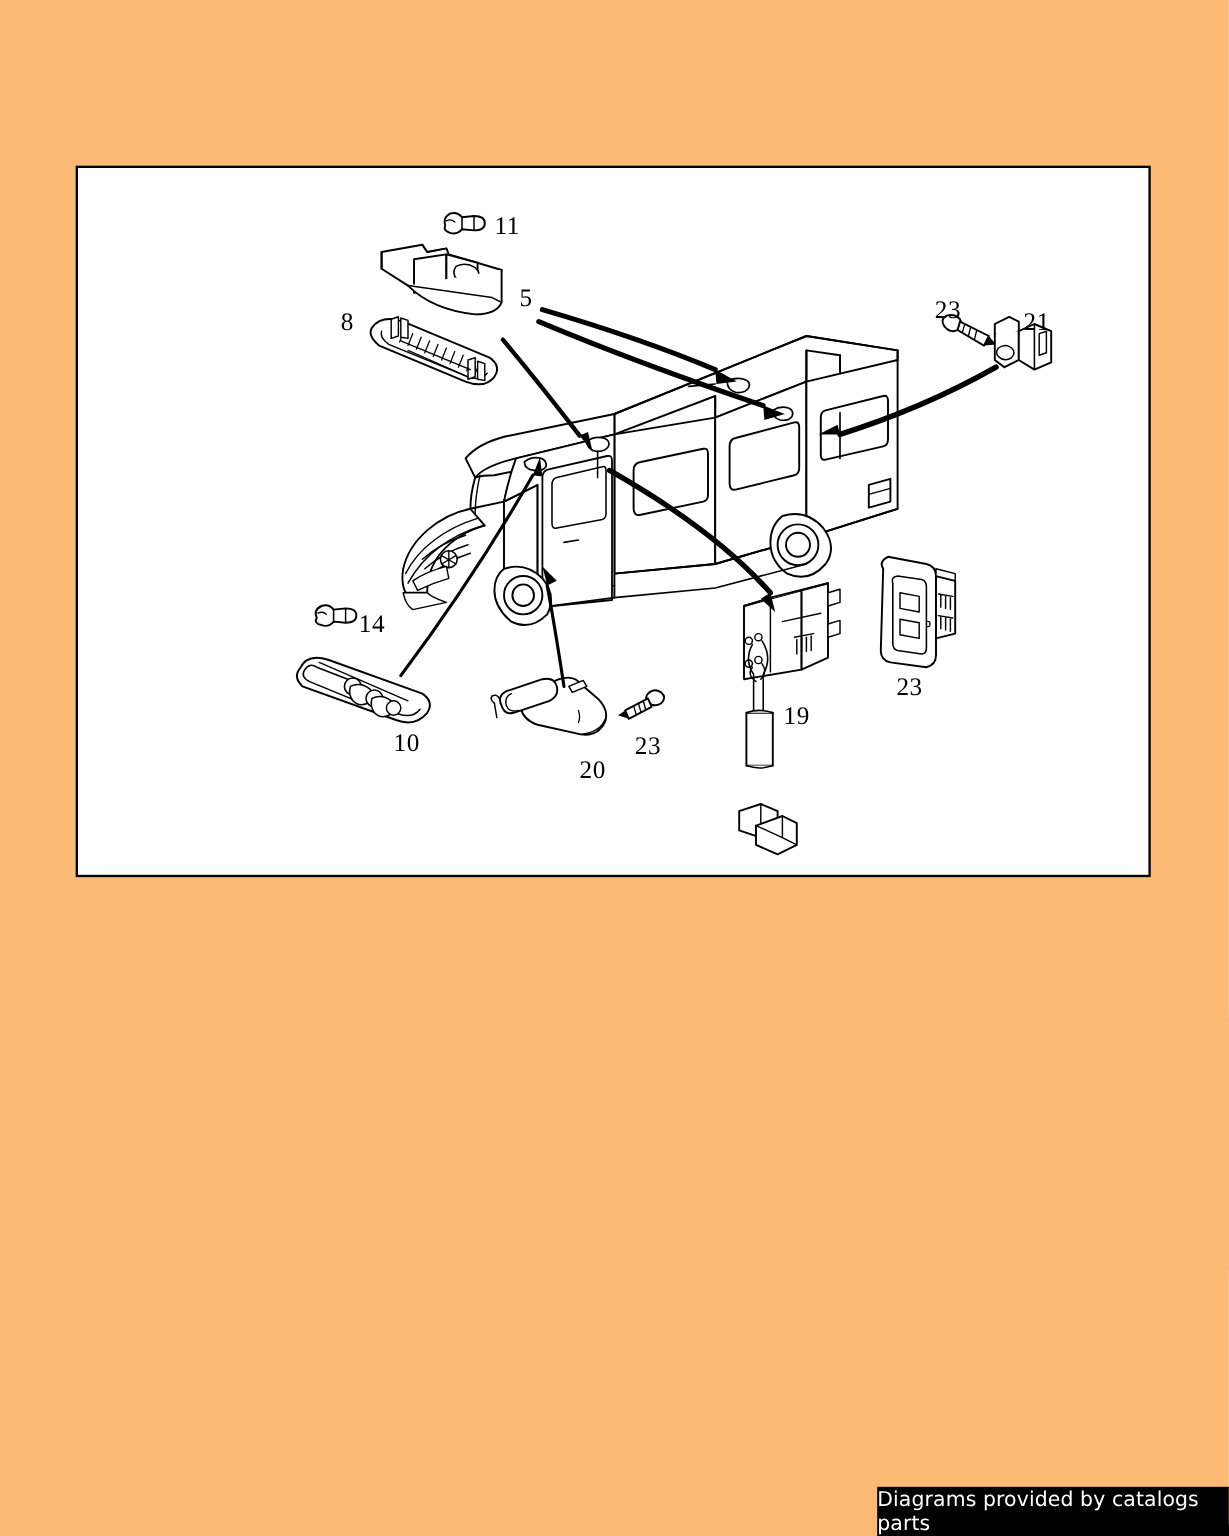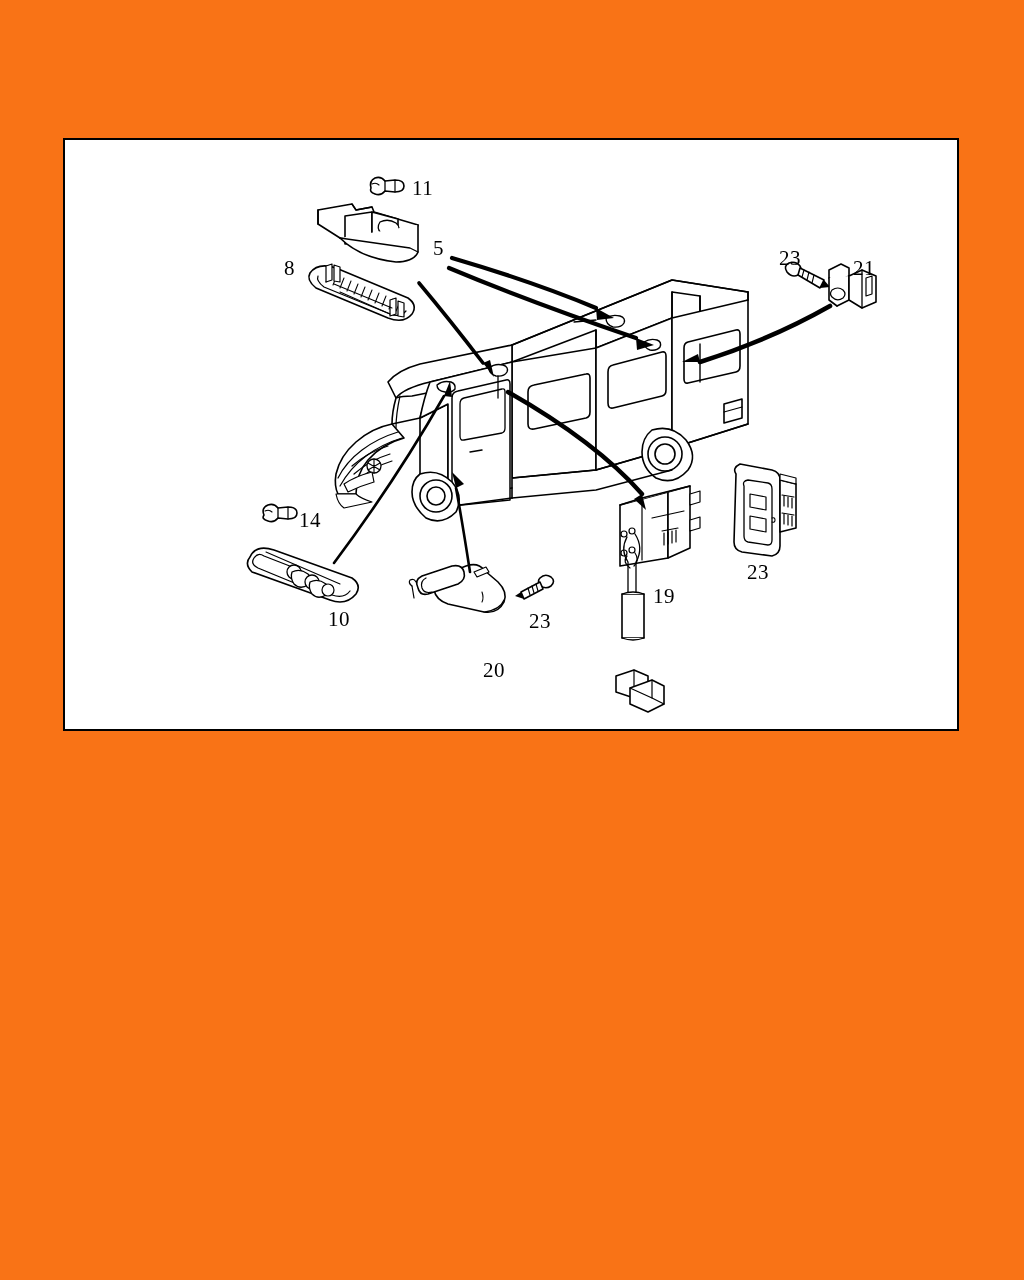--- a/index.html
+++ b/index.html
@@ -14,21 +14,21 @@
     position: relative;
     font-family: "Liberation Serif", serif;
     background: #fcfcfc;
     overflow: hidden;
   }
   #page {
     position: absolute;
     left: 0; top: 0;
     width: 1024px;
     height: 1280px;
-    background: #f97316;
+    background: #fdba74;
   }
   #diagram-frame {
     position: absolute;
     left: 63px;
     top: 138px;
     width: 896px;
     height: 593px;
     border: 2px solid #000;
     background: #ffffff;
     box-sizing: border-box;
@@ -366,19 +366,22 @@
     </g>
   </svg>
 
   <div class="callout" style="left:412px; top:178px;">11</div>
   <div class="callout" style="left:433px; top:238px;">5</div>
   <div class="callout" style="left:284px; top:258px;">8</div>
   <div class="callout" style="left:779px; top:248px;">23</div>
   <div class="callout" style="left:853px; top:248px;margin-top:10px;">21</div>
   <div class="callout" style="left:299px; top:510px;">14</div>
   <div class="callout" style="left:328px; top:609px;">10</div>
-  <div class="callout" style="left:483px; top:631px;margin-top:29px;">20</div>
+  <div class="callout" style="left:483px; top:631px;">20</div>
   <div class="callout" style="left:529px; top:611px;">23</div>
   <div class="callout" style="left:653px; top:586px;">19</div>
   <div class="callout" style="left:747px; top:562px;">23</div>
 
+  <div id="watermark">
+    <span>Diagrams provided by catalogs parts</span>
+  </div>
 
 </div>
 
 </body></html>

